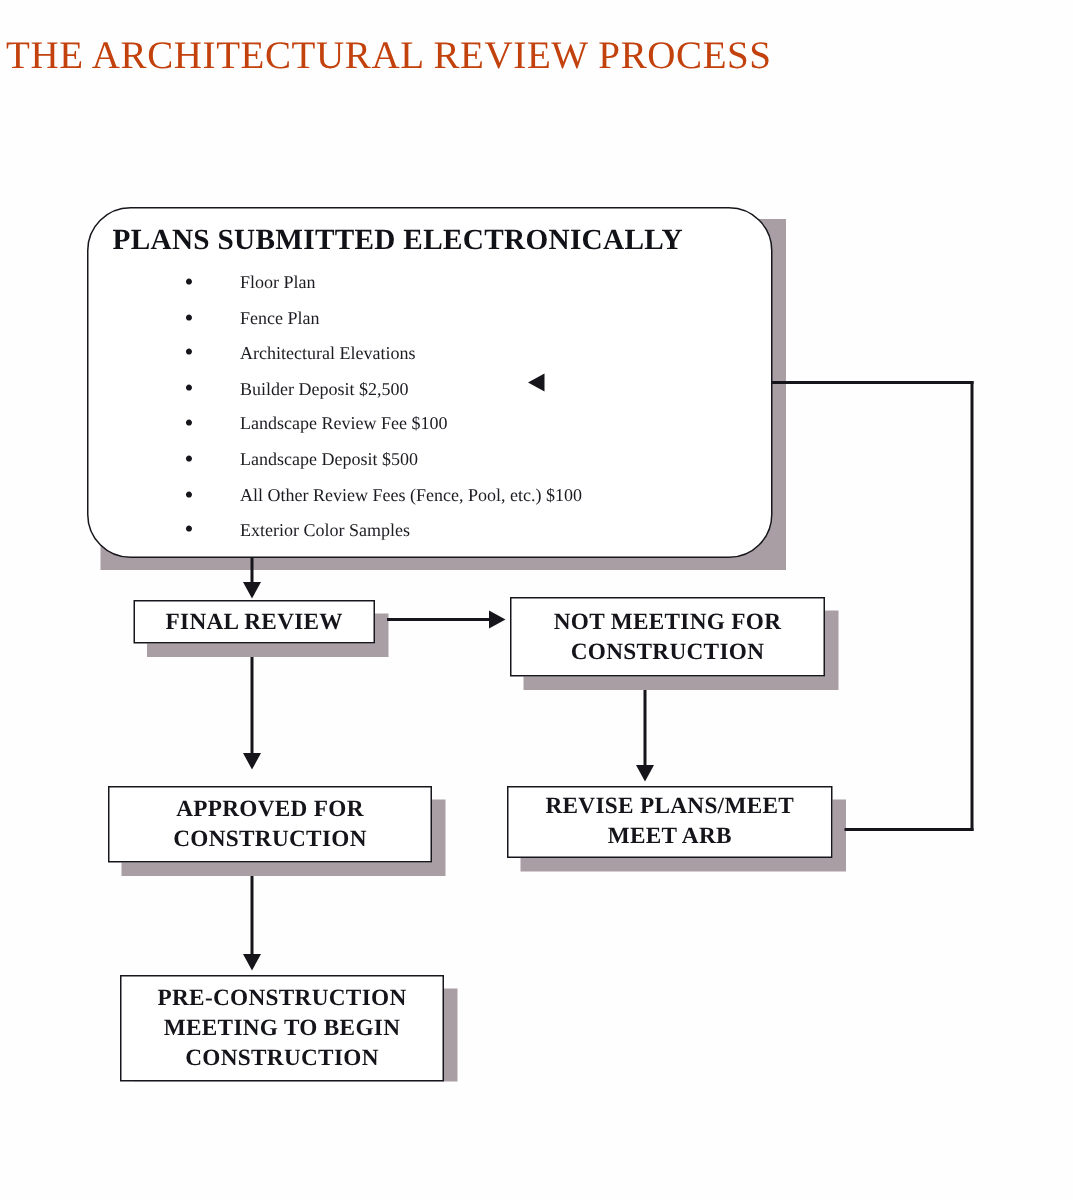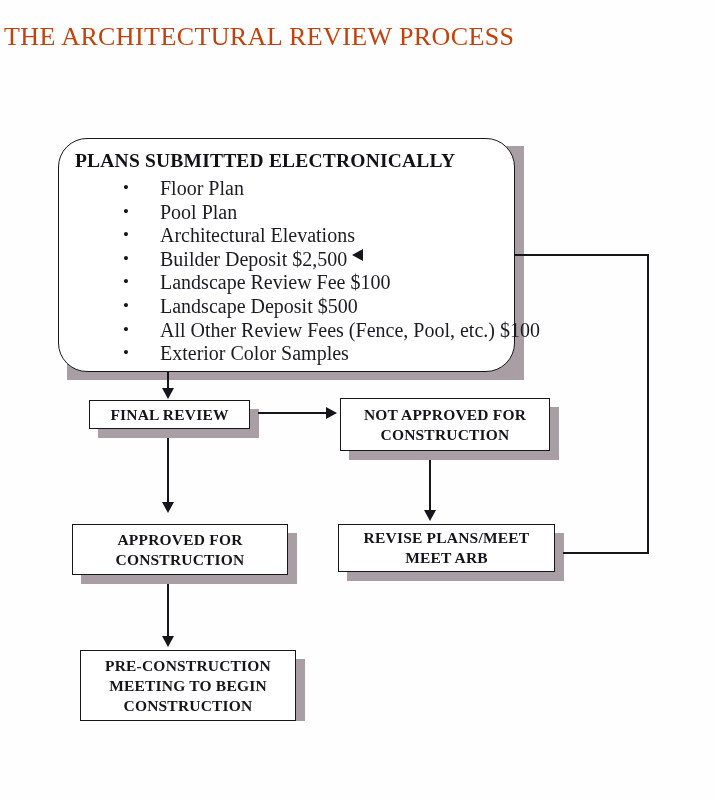--- a/index.html
+++ b/index.html
@@ -74,21 +74,21 @@
   #plans-list {
     position: absolute;
     left: 58px;
     top: 38px;
     margin: 0;
     padding: 0;
     list-style: none;
   }
   #plans-list li {
     position: relative;
-    font-size: 20px;
+    font-size: 12px;
     line-height: 23.6px;
     padding-left: 43px;
     color: #1b1b22;
     white-space: nowrap;
   }
   #plans-list li::before {
     content: "\2022";
     position: absolute;
     left: 6px;
     top: -1px;
@@ -135,39 +135,39 @@
 
 <div id="page">
 
   <div id="title">THE ARCHITECTURAL REVIEW PROCESS</div>
 
   <div class="fshadow" style="left:67px; top:146px; width:457px; height:234px;"></div>
   <div class="fbox" style="left:58px; top:138px; width:457px; height:234px;border-radius:29px;">
     <div id="plans-head">PLANS SUBMITTED ELECTRONICALLY</div>
     <ul id="plans-list">
       <li>Floor Plan</li>
-      <li>Pool Plan</li>
+      <li>Fence Plan</li>
       <li>Architectural Elevations</li>
       <li>Builder Deposit $2,500</li>
       <li>Landscape Review Fee $100</li>
       <li>Landscape Deposit $500</li>
       <li>All Other Review Fees (Fence, Pool, etc.) $100</li>
       <li>Exterior Color Samples</li>
     </ul>
   </div>
 
   <div class="fshadow" style="left:98px; top:409px; width:161px; height:29px;"></div>
   <div class="fbox" style="left:89px; top:400px; width:161px; height:29px;">
     <div class="ctr">FINAL REVIEW</div>
   </div>
 
   <div class="fshadow" style="left:349px; top:407px; width:210px; height:53px;"></div>
   <div class="fbox" style="left:340px; top:398px; width:210px; height:53px;">
     <div class="ctr">
-      <span>NOT APPROVED FOR</span><br>
+      <span>NOT MEETING FOR</span><br>
       <span>CONSTRUCTION</span>
     </div>
   </div>
 
   <div class="fshadow" style="left:81px; top:533px; width:216px; height:51px;"></div>
   <div class="fbox" style="left:72px; top:524px; width:216px; height:51px;">
     <div class="ctr">
       <span>APPROVED FOR</span><br>
       <span>CONSTRUCTION</span>
     </div>

